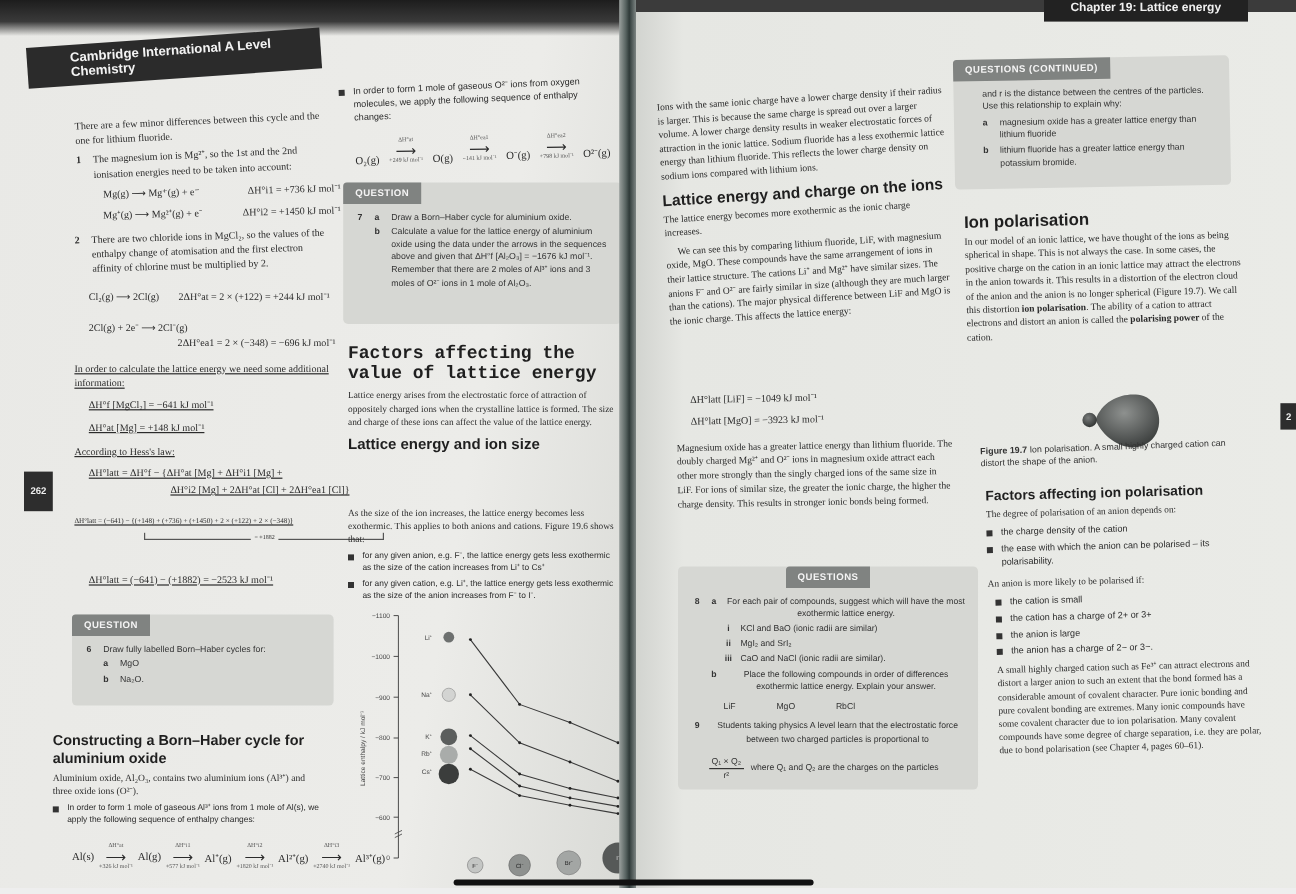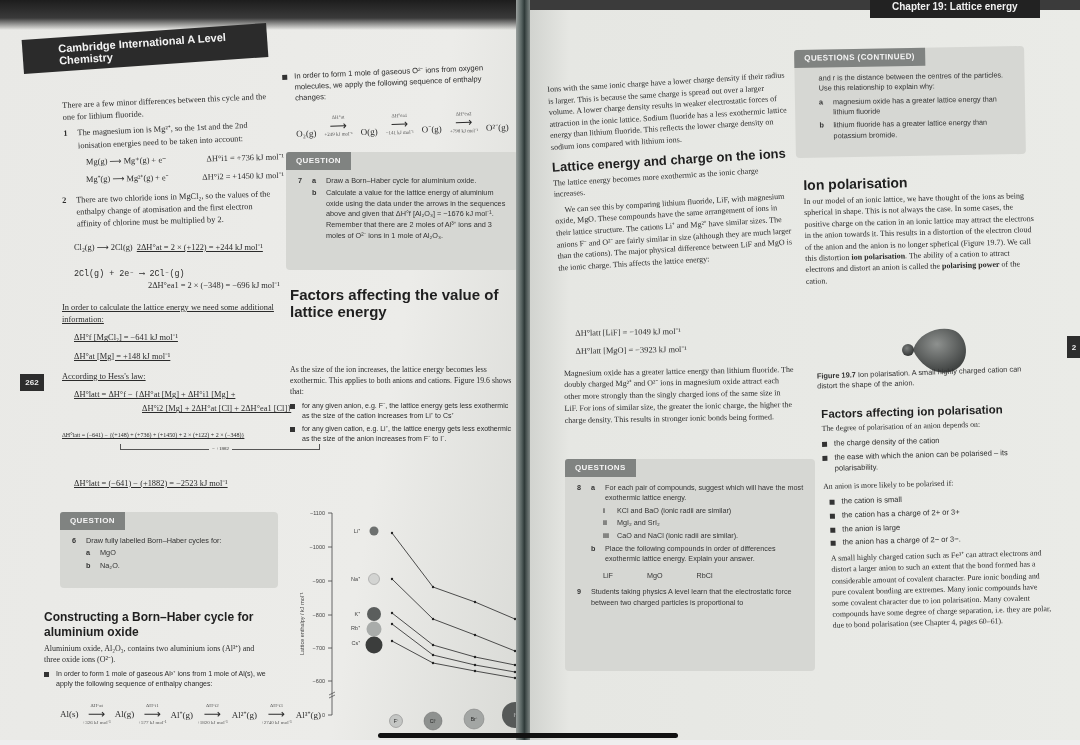--- a/index.html
+++ b/index.html
@@ -23,25 +23,25 @@
   .chapter-bar { position: absolute; left: 870px; top: 0; width: 170px; height: 18px; background: #222;
                  color: #f0f0f0; font-family: "Liberation Sans", sans-serif; font-weight: bold; font-size: 10px;
                  padding-left: 22px; line-height: 14px; }
 
   .page-num { position: absolute; background: #2d2d2d; color: #eee; font-family: "Liberation Sans", sans-serif;
               font-weight: bold; font-size: 8px; display: flex; align-items: center; justify-content: center; }
 
   .col { position: absolute; font-size: 8.4px; line-height: 12.2px; }
   .col p { margin-bottom: 4px; }
   .eq { font-family: "Liberation Serif", serif; font-size: 8.4px; white-space: nowrap; margin: 6px 0 6px 12px; }
-  .eq .dh { margin-left: 2px; text-decoration: underline; }
+  .eq .dh { margin-left: 14px; }
   .num-item { display: flex; gap: 6px; margin-bottom: 4px; }
   .num-item .n { font-weight: bold; min-width: 8px; }
 
-  .h1 { font-family: Liberation Sans, sans-serif; font-weight: bold; font-size: 15px; line-height: 17px; color: #1f1f1f; margin: 6px 0 4px; }
+  .h1 { font-family: Liberation Mono, monospace; font-weight: bold; font-size: 15px; line-height: 17px; color: #1f1f1f; margin: 6px 0 4px; }
   .h2 { font-family: "Liberation Sans", sans-serif; font-weight: bold; font-size: 12.5px; line-height: 15px; color: #1f1f1f; margin: 6px 0 3px; }
   .h3 { font-family: "Liberation Sans", sans-serif; font-weight: bold; font-size: 11.5px; color: #1f1f1f; margin: 4px 0 3px; }
 
   .qbox { position: absolute; background: #d6d7d3; border-radius: 4px; font-family: "Liberation Sans", sans-serif;
           font-size: 7.3px; line-height: 10.6px; color: #333; }
   .qtab { display: inline-block; background: #808381; color: #f4f4f4; font-weight: bold; font-size: 8px;
           padding: 4px 10px 3px 10px; letter-spacing: .4px; border-radius: 3px 0 0 0; }
   .qbody { padding: 6px 10px 8px 12px; }
   .qrow { display: flex; gap: 6px; margin-bottom: 2px; }
   .qrow .k { font-weight: bold; min-width: 8px; }
@@ -66,21 +66,21 @@
 </style>
 </head>
 <body>
 
 <div class="page page-left">
   <div class="top-dark"></div>
   <div class="header-bar">
     <span>Cambridge International A Level Chemistry</span>
   </div>
 
-  <div class="page-num" style="left:20px; top:374px; width:24px; height:17px;">
+  <div class="page-num" style="left:20px; top:393px; width:24px; height:33px;">
     <span>262</span>
   </div>
 
   <div class="col serif" style="left:62px; top:100px; width:215px; transform: rotate(-2.5deg); transform-origin: 0 0;">
     <p>There are a few minor differences between this cycle and the one for lithium fluoride.</p>
     <div class="num-item">
       <span class="n">1</span>
       <span>The magnesium ion is Mg²⁺, so the 1st and the 2nd ionisation energies need to be taken into account:</span>
     </div>
   </div>
@@ -98,21 +98,21 @@
     <div class="num-item">
       <span class="n">2</span>
       <span>There are two chloride ions in MgCl₂, so the values of the enthalpy change of atomisation and the first electron affinity of chlorine must be multiplied by 2.</span>
     </div>
   </div>
   <div class="col" style="left:74px; top:236px; width:215px;">
     <div class="eq" style="margin-left:0;">
       <span>Cl₂(g) ⟶ 2Cl(g)</span>
       <span class="dh">2ΔH°at = 2 × (+122) = +244 kJ mol⁻¹</span>
     </div>
-    <div class="eq" style="margin:14px 0 0 0;font-family:Liberation Mono, monospace;">
+    <div class="eq" style="margin:14px 0 0 0;">
       <span>2Cl(g) + 2e⁻ ⟶ 2Cl⁻(g)</span>
     </div>
     <div class="eq" style="margin:0 0 0 74px;">
       <span>2ΔH°ea1 = 2 × (−348) = −696 kJ mol⁻¹</span>
     </div>
   </div>
   <div class="col serif" style="left:62px; top:302px; width:215px;text-decoration:underline;">
     <p>In order to calculate the lattice energy we need some additional information:</p>
     <div class="eq">ΔH°f [MgCl₂] = −641 kJ mol⁻¹</div>
     <div class="eq">ΔH°at [Mg] = +148 kJ mol⁻¹</div>
@@ -218,20 +218,22 @@
       </div>
       <div class="qrow ind1">
         <span class="k">b</span>
         <span>Calculate a value for the lattice energy of aluminium oxide using the data under the arrows in the sequences above and given that ΔH°f [Al₂O₃] = −1676 kJ mol⁻¹. Remember that there are 2 moles of Al³⁺ ions and 3 moles of O²⁻ ions in 1 mole of Al₂O₃.</span>
       </div>
     </div>
   </div>
 
   <div class="col" style="left:290px; top:280px; width:225px;">
     <div class="h1">Factors affecting the value of lattice energy</div>
+    <p class="serif" style="font-size:7.8px; line-height:11px;">Lattice energy arises from the electrostatic force of attraction of oppositely charged ions when the crystalline lattice is formed. The size and charge of these ions can affect the value of the lattice energy.</p>
+    <div class="h2">Lattice energy and ion size</div>
     <p class="serif" style="font-size:7.8px; line-height:11px;margin-top:44px;">As the size of the ion increases, the lattice energy becomes less exothermic. This applies to both anions and cations. Figure 19.6 shows that:</p>
     <div class="bullet" style="font-size:7px; line-height:10px;">
       <span class="sq"></span>
       <span>for any given anion, e.g. F⁻, the lattice energy gets less exothermic as the size of the cation increases from Li⁺ to Cs⁺</span>
     </div>
     <div class="bullet" style="font-size:7px; line-height:10px;">
       <span class="sq"></span>
       <span>for any given cation, e.g. Li⁺, the lattice energy gets less exothermic as the size of the anion increases from F⁻ to I⁻.</span>
     </div>
   </div>
@@ -322,21 +324,21 @@
     <div class="h2" style="font-size:13px;">Lattice energy and charge on the ions</div>
     <p>The lattice energy becomes more exothermic as the ionic charge increases.</p>
     <p style="text-indent:10px;">We can see this by comparing lithium fluoride, LiF, with magnesium oxide, MgO. These compounds have the same arrangement of ions in their lattice structure. The cations Li⁺ and Mg²⁺ have similar sizes. The anions F⁻ and O²⁻ are fairly similar in size (although they are much larger than the cations). The major physical difference between LiF and MgO is the ionic charge. This affects the lattice energy:</p>
   </div>
   <div class="col serif" style="left:38px; top:322px; width:230px; font-size:8px; line-height:11.8px; transform: rotate(-1deg); transform-origin:0 0;">
     <div class="eq">ΔH°latt [LiF] = −1049 kJ mol⁻¹</div>
     <div class="eq">ΔH°latt [MgO] = −3923 kJ mol⁻¹</div>
     <p style="margin-top:10px;">Magnesium oxide has a greater lattice energy than lithium fluoride. The doubly charged Mg²⁺ and O²⁻ ions in magnesium oxide attract each other more strongly than the singly charged ions of the same size in LiF. For ions of similar size, the greater the ionic charge, the higher the charge density. This results in stronger ionic bonds being formed.</p>
   </div>
 
-  <div class="qbox" style="left:40px; top:459px; width:250px; height:212px;">
+  <div class="qbox" style="left:40px; top:472px; width:250px; height:186px;text-align:center;">
     <span class="qtab">QUESTIONS</span>
     <div class="qbody" style="font-size:7.2px; line-height:10.6px;">
       <div class="qrow">
         <span class="k">8</span>
         <span class="k">a</span>
         <span>For each pair of compounds, suggest which will have the most exothermic lattice energy.</span>
       </div>
       <div class="qrow ind2">
         <span class="k">i</span>
         <span>KCl and BaO (ionic radii are similar)</span>
@@ -354,20 +356,27 @@
         <span>Place the following compounds in order of differences exothermic lattice energy. Explain your answer.</span>
       </div>
       <div class="qrow ind2" style="gap:34px; margin:6px 0;">
         <span>LiF</span>
         <span>MgO</span>
         <span>RbCl</span>
       </div>
       <div class="qrow">
         <span class="k">9</span>
         <span>Students taking physics A level learn that the electrostatic force between two charged particles is proportional to</span>
+      </div>
+      <div class="qrow ind1" style="align-items:center; margin-top:8px;">
+        <span style="display:inline-flex; flex-direction:column; align-items:center;">
+          <span style="border-bottom:1px solid #333; padding:0 2px;">Q₁ × Q₂</span>
+          <span>r²</span>
+        </span>
+        <span>where Q₁ and Q₂ are the charges on the particles</span>
       </div>
     </div>
   </div>
 
   <div class="qbox" style="left:270px; top:48px; width:230px; height:108px; transform: rotate(-1deg);">
     <span class="qtab">QUESTIONS (CONTINUED)</span>
     <div class="qbody" style="padding-left:24px;">
       <p style="margin-bottom:3px;">and r is the distance between the centres of the particles. Use this relationship to explain why:</p>
       <div class="qrow">
         <span class="k">a</span>

